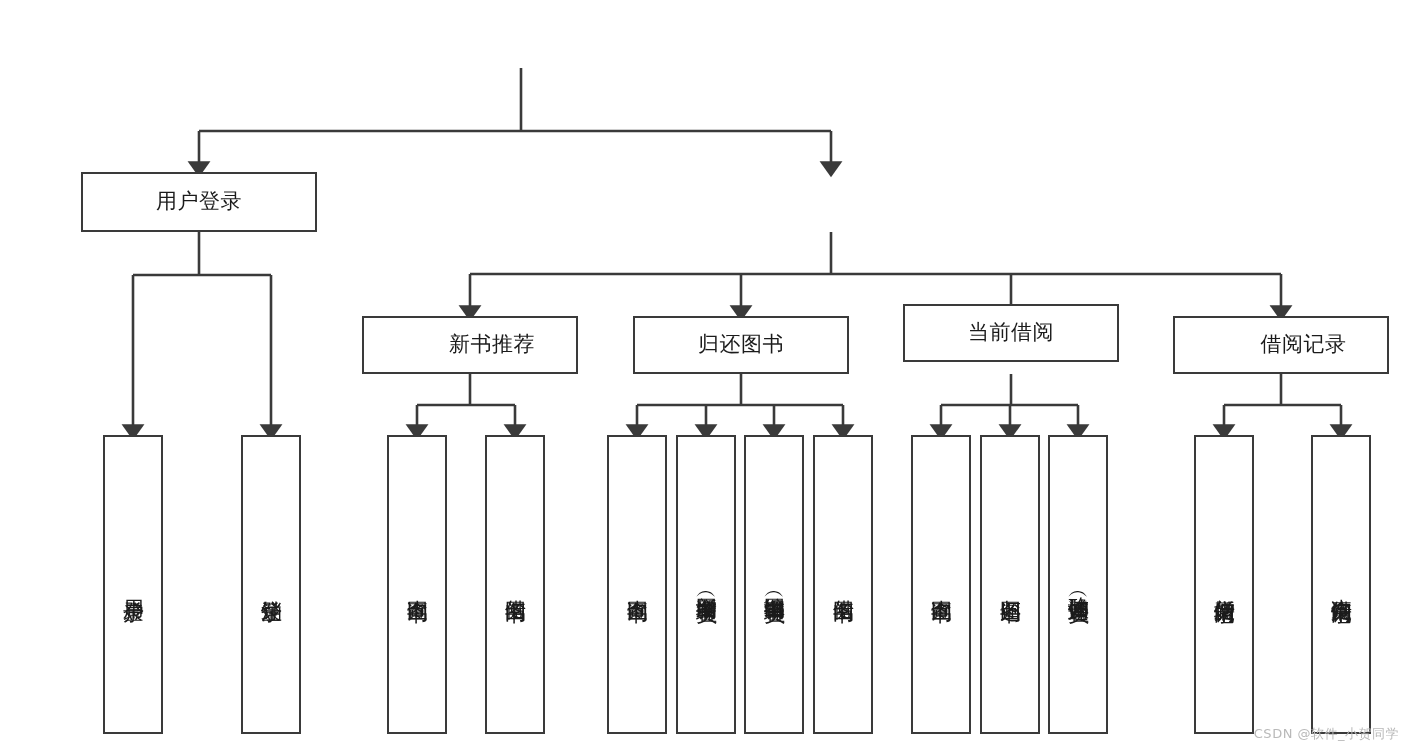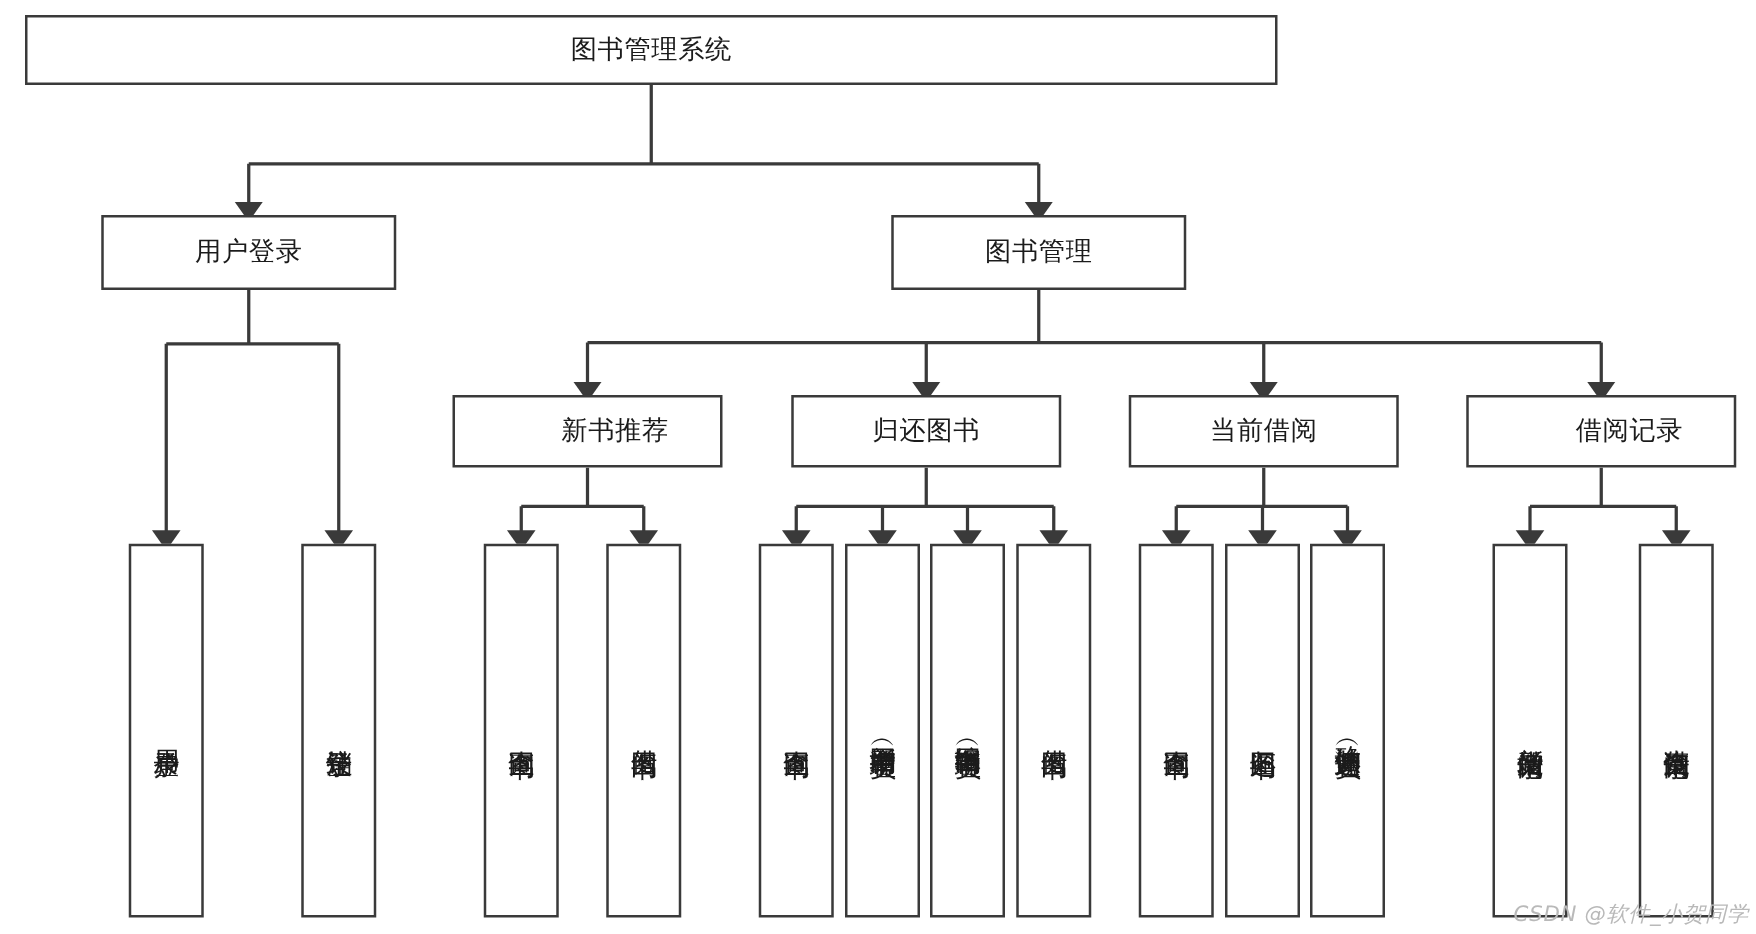--- a/index.html
+++ b/index.html
@@ -54,26 +54,25 @@
     font-size: 21px;
     line-height: 1.18;
     letter-spacing: 1px;
     white-space: nowrap;
     max-height: 100%;
   }
   #watermark {
     position: absolute;
     right: 6px;
     bottom: 4px;
-    font-size: 17px;
+    font-size: 13px;
     color: #b9b9b9;
     z-index: 9;
     white-space: nowrap;
     letter-spacing: 0.5px;
-    font-style: italic;
   }
 </style>
 </head>
 <body>
 
 <div id="canvas">
 
   <svg id="wires" viewBox="0 0 1405 747" xmlns="http://www.w3.org/2000/svg">
     <defs>
       <marker id="arw" markerWidth="11" markerHeight="11" refX="2.6" refY="5" orient="auto" markerUnits="strokeWidth">
@@ -117,38 +116,32 @@
       <path d="M1010,405 L1010,431" marker-end="url(#arw)"></path>
       <path d="M1078,405 L1078,431" marker-end="url(#arw)"></path>
 
       <path d="M1281,374 L1281,405"></path>
       <path d="M1224,405 L1341,405"></path>
       <path d="M1224,405 L1224,431" marker-end="url(#arw)"></path>
       <path d="M1341,405 L1341,431" marker-end="url(#arw)"></path>
     </g>
   </svg>
 
-  <div class="node" style="left:20px; top:12px; width:1002px; height:56px;">
-    <span class="cap">图书管理系统</span>
-  </div>
 
   <div class="node" style="left:81px; top:172px; width:236px; height:60px;">
     <span class="cap">用户登录</span>
-  </div>
-  <div class="node" style="left:713px; top:172px; width:236px; height:60px;">
-    <span class="cap">图书管理</span>
   </div>
 
   <div class="node" style="left:362px; top:316px; width:216px; height:58px;padding-left:44px;">
     <span class="cap">新书推荐</span>
   </div>
   <div class="node" style="left:633px; top:316px; width:216px; height:58px;">
     <span class="cap">归还图书</span>
   </div>
-  <div class="node" style="left:903px; top:316px; width:216px; height:58px;">
+  <div class="node" style="left:903px; top:304px; width:216px; height:58px;">
     <span class="cap">当前借阅</span>
   </div>
   <div class="node" style="left:1173px; top:316px; width:216px; height:58px;padding-left:45px;">
     <span class="cap">借阅记录</span>
   </div>
 
   <div class="node leaf" style="left:103px; top:435px; width:60px; height:299px;">
     <span class="cap">用户登录</span>
   </div>
   <div class="node leaf" style="left:241px; top:435px; width:60px; height:299px;">

